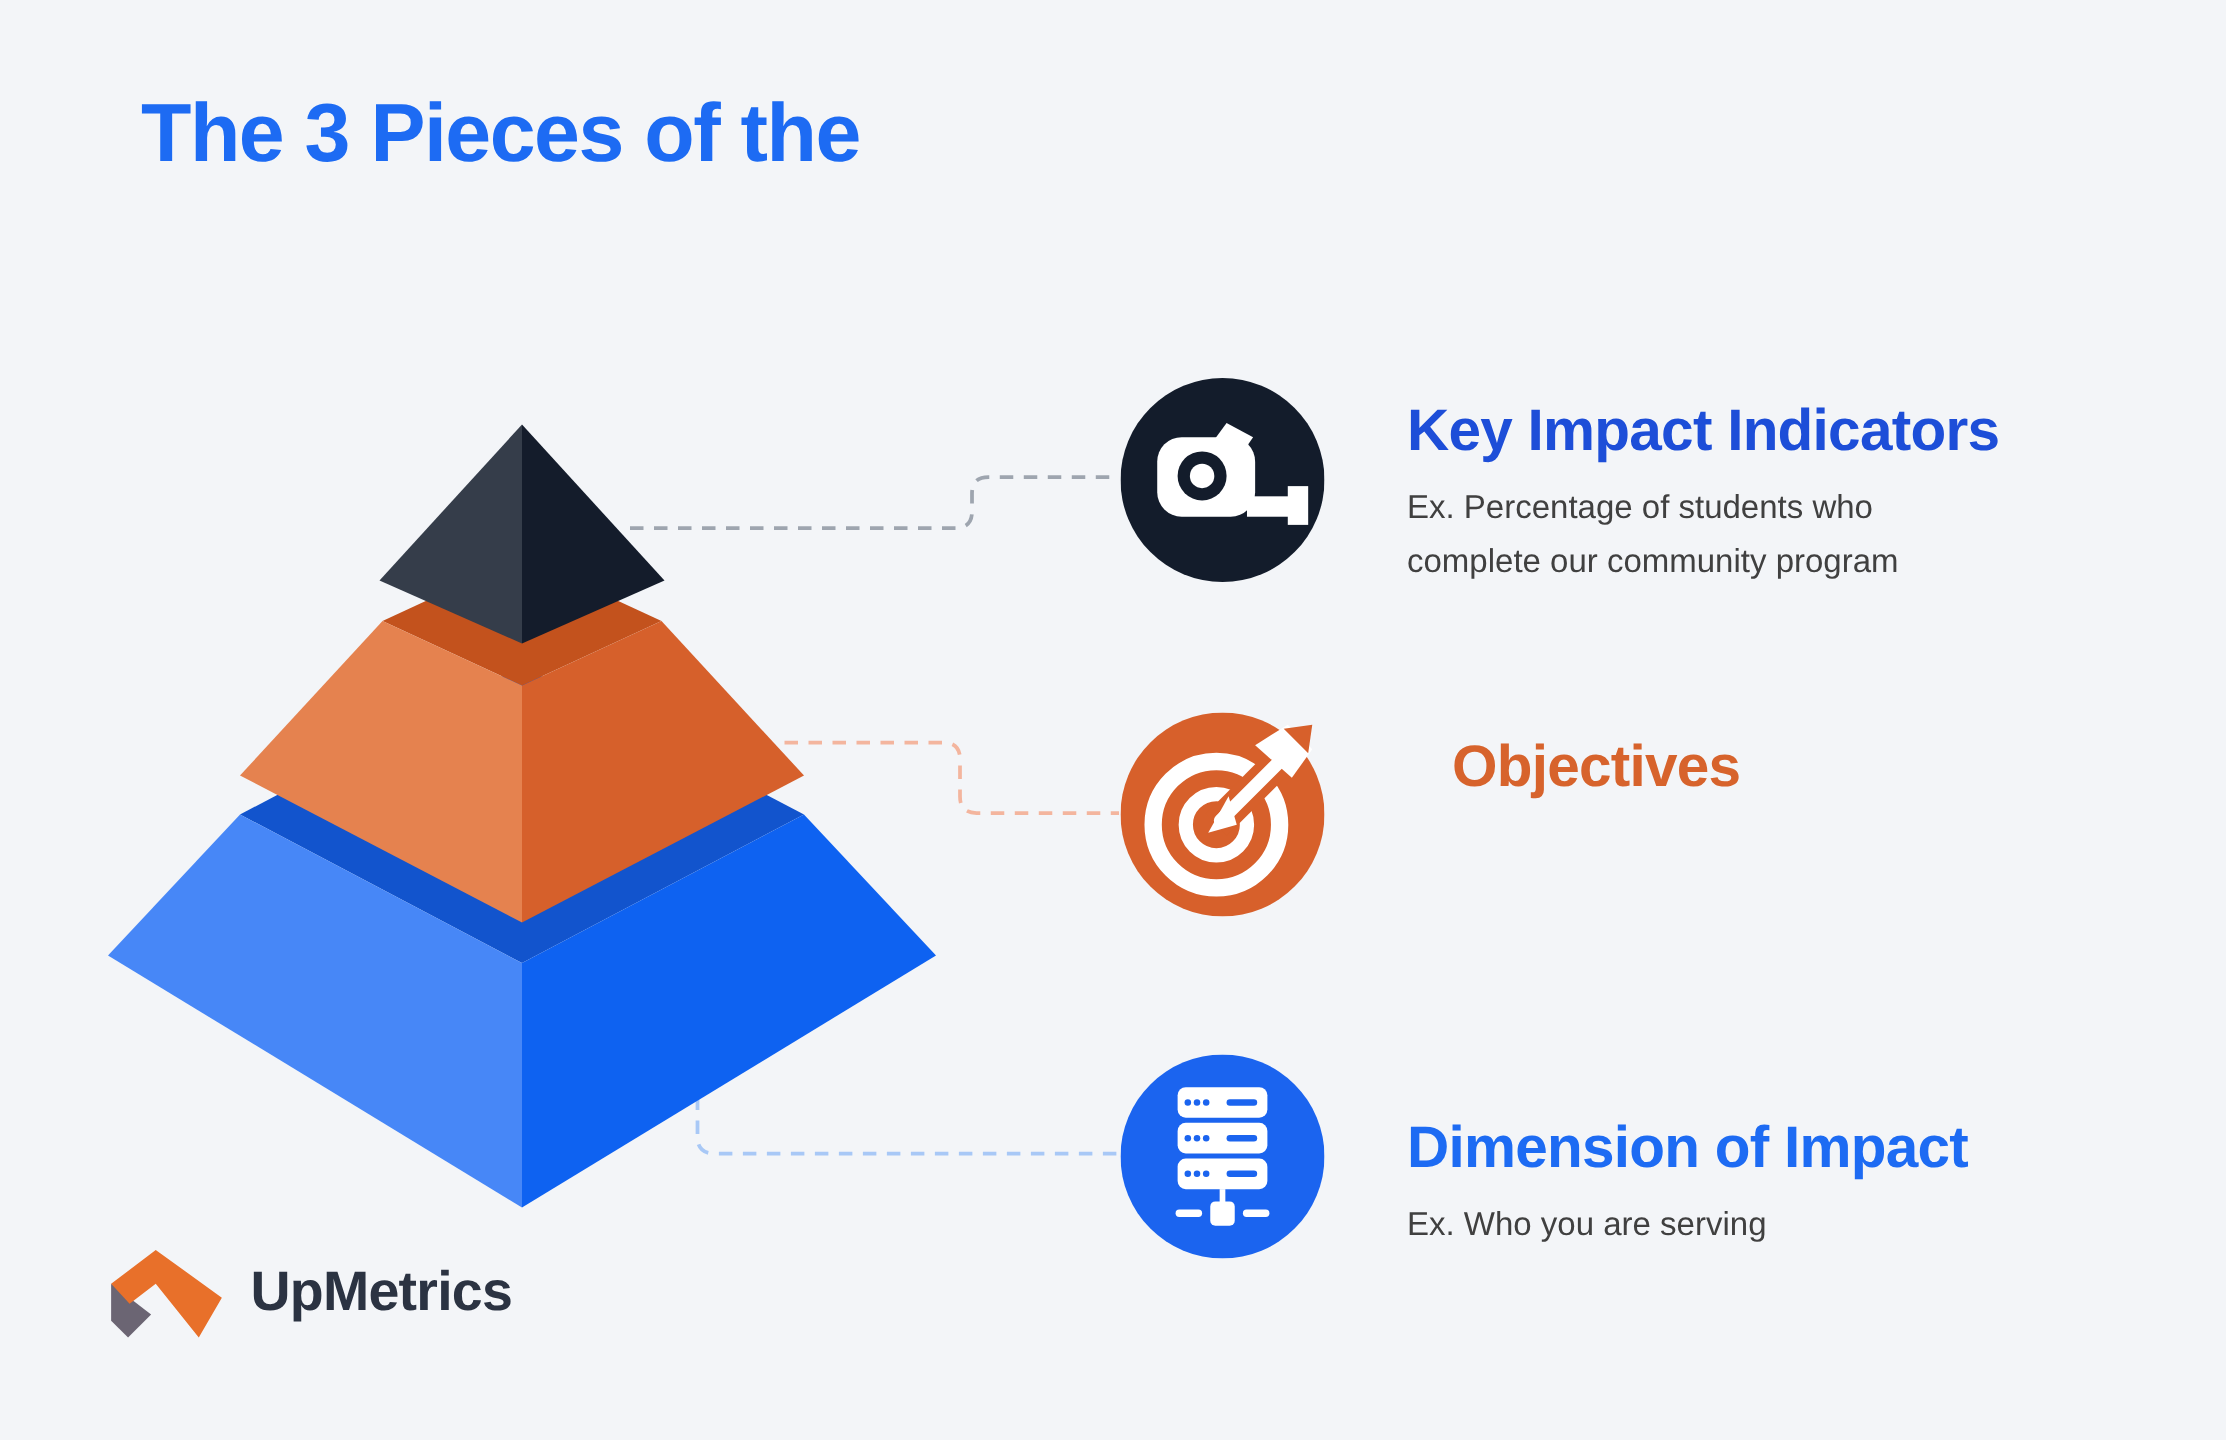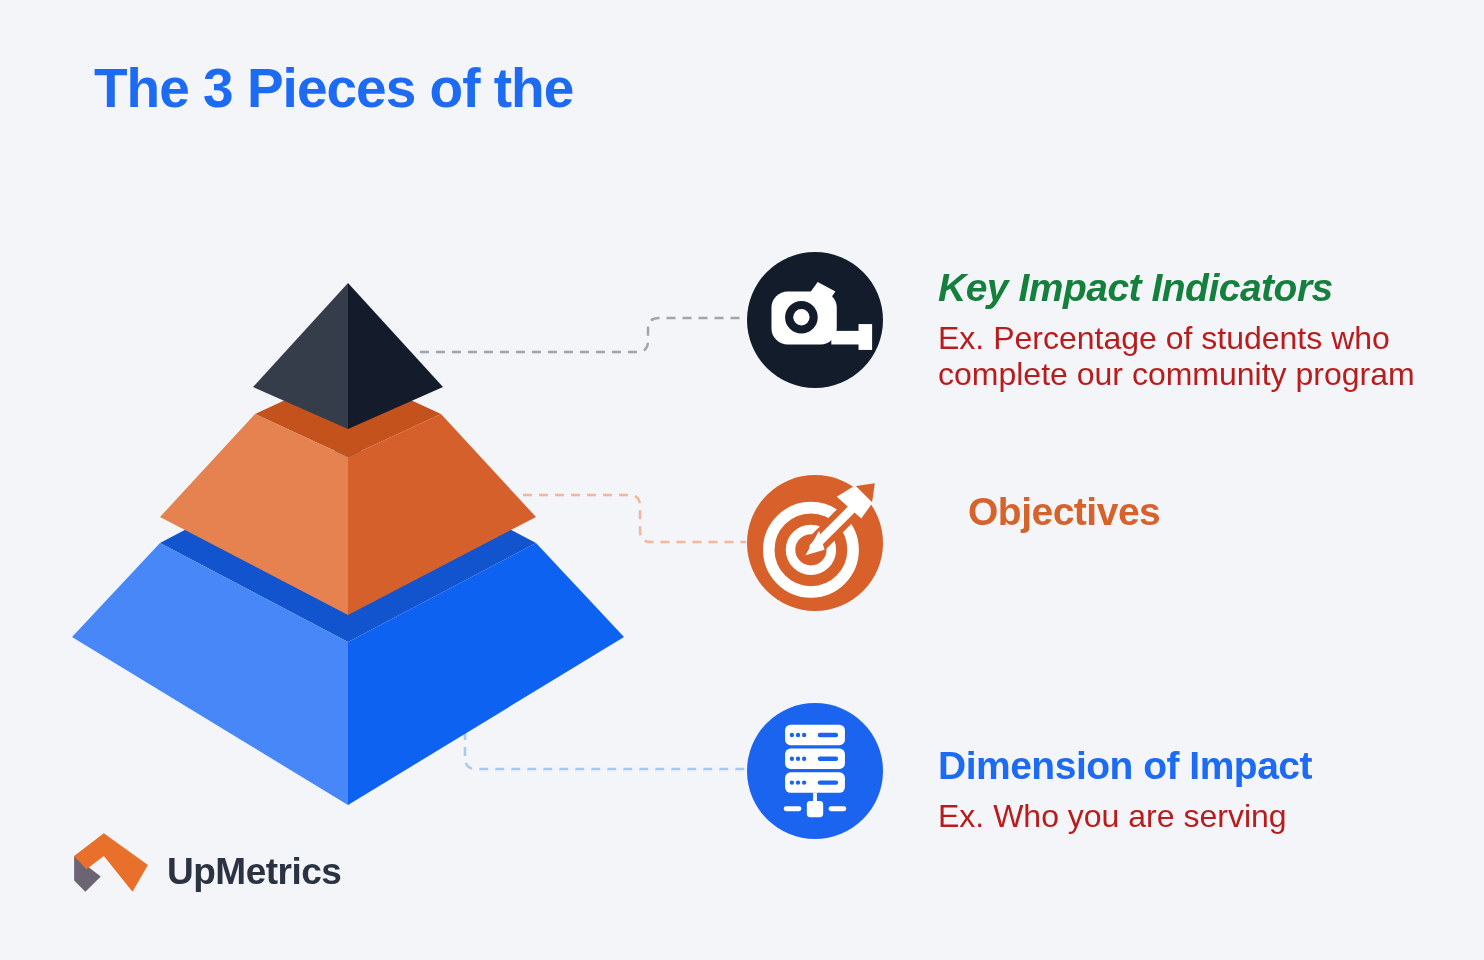--- a/index.html
+++ b/index.html
@@ -19,26 +19,26 @@
   .section{position:absolute;left:747px;width:560px;}
   .s1{top:252px;}
   .s2{top:475px;}
   .s3{top:703px;}
   .badge{position:absolute;left:0;top:0;display:block;}
   .copy{position:absolute;left:191px;white-space:nowrap;}
   .s1 .copy{top:13px;}
   .s2 .copy{top:14px;}
   .s3 .copy{top:40px;}
   .heading{font-size:39px;line-height:46px;font-weight:700;letter-spacing:-0.5px;margin:0;}
-  .s1 .heading{color:#15803d;font-style:italic;}
+  .s1 .heading{color:#1d4ed8;}
   .s2 .heading{color:#D7632C;margin-left:30px;}
   .s3 .heading{color:#1D6BF3;}
-  .body{font-size:32px;line-height:36px;color:#b91c1c;margin-top:9px;}
+  .body{font-size:22px;line-height:36px;color:#404040;margin-top:9px;}
   
-  .logo{position:absolute;left:70px;top:829px;display:flex;align-items:flex-end;}
+  .logo{position:absolute;left:70px;top:829px;display:flex;align-items:center;}
   .logo-text{
     font-size:37px;font-weight:700;color:#2B3342;letter-spacing:-0.5px;margin-left:15px;
   }
 </style>
 </head>
 <body>
 
 <div class="canvas">
 
   <svg class="layer" width="1484" height="960" viewBox="0 0 1484 960">

